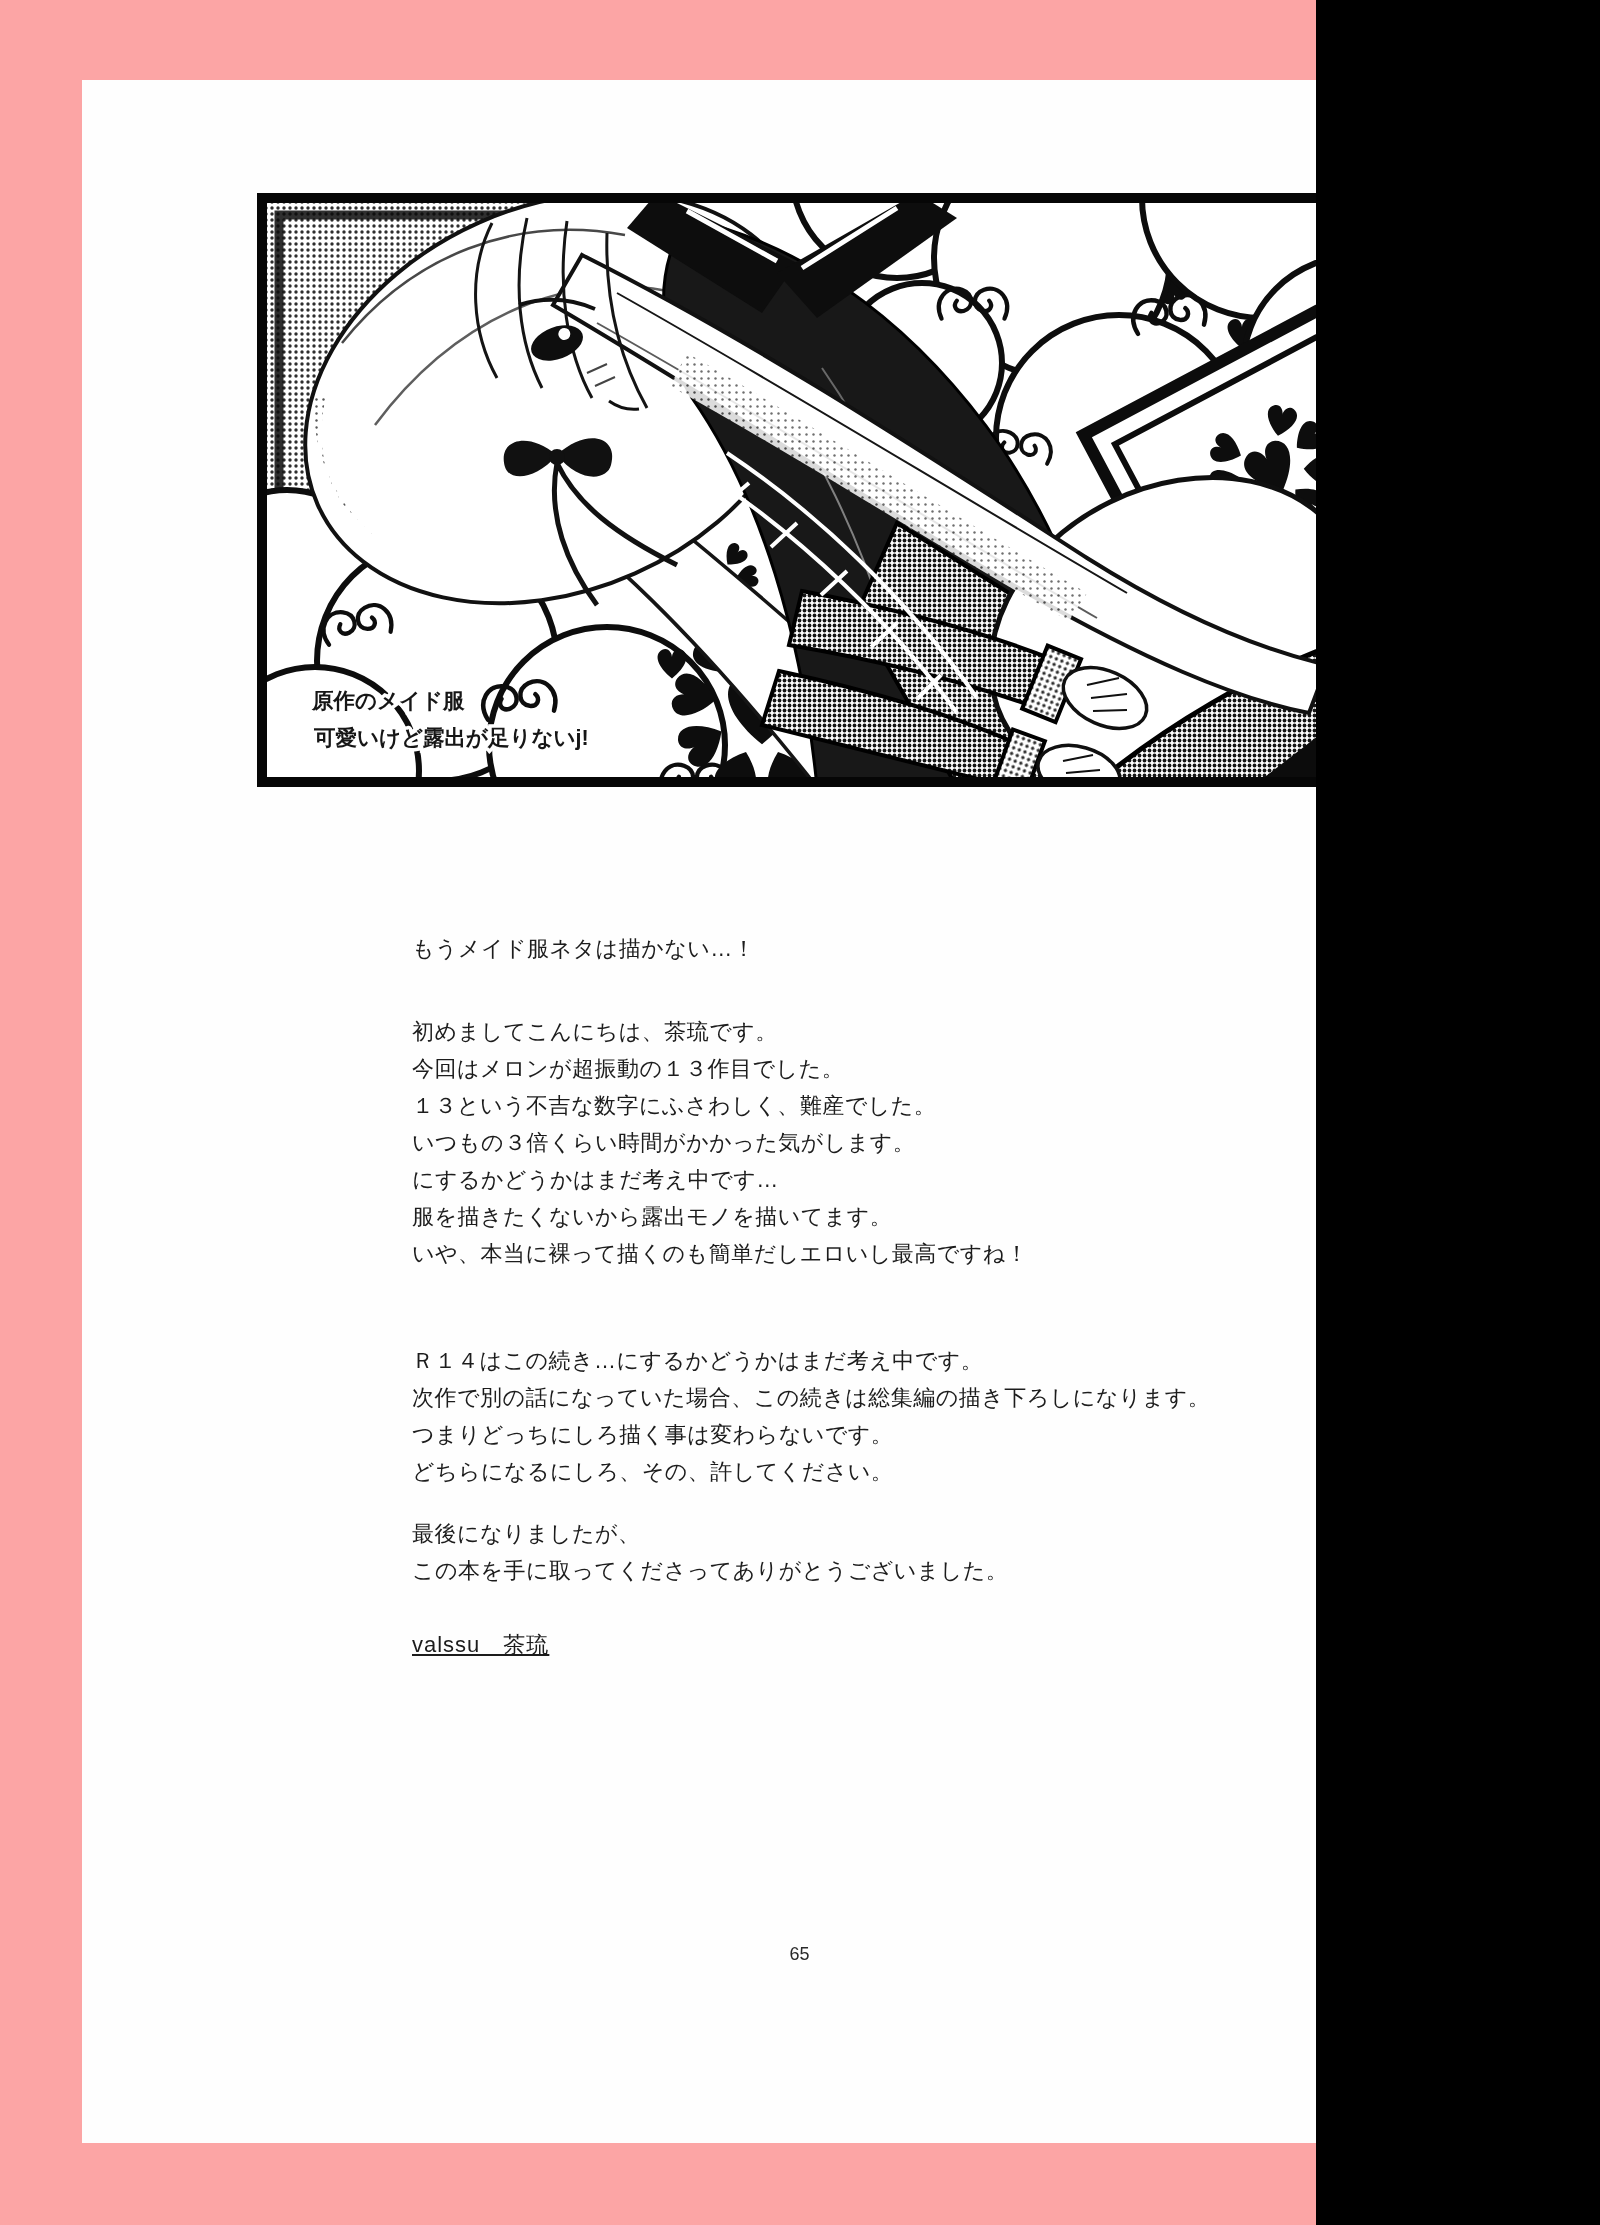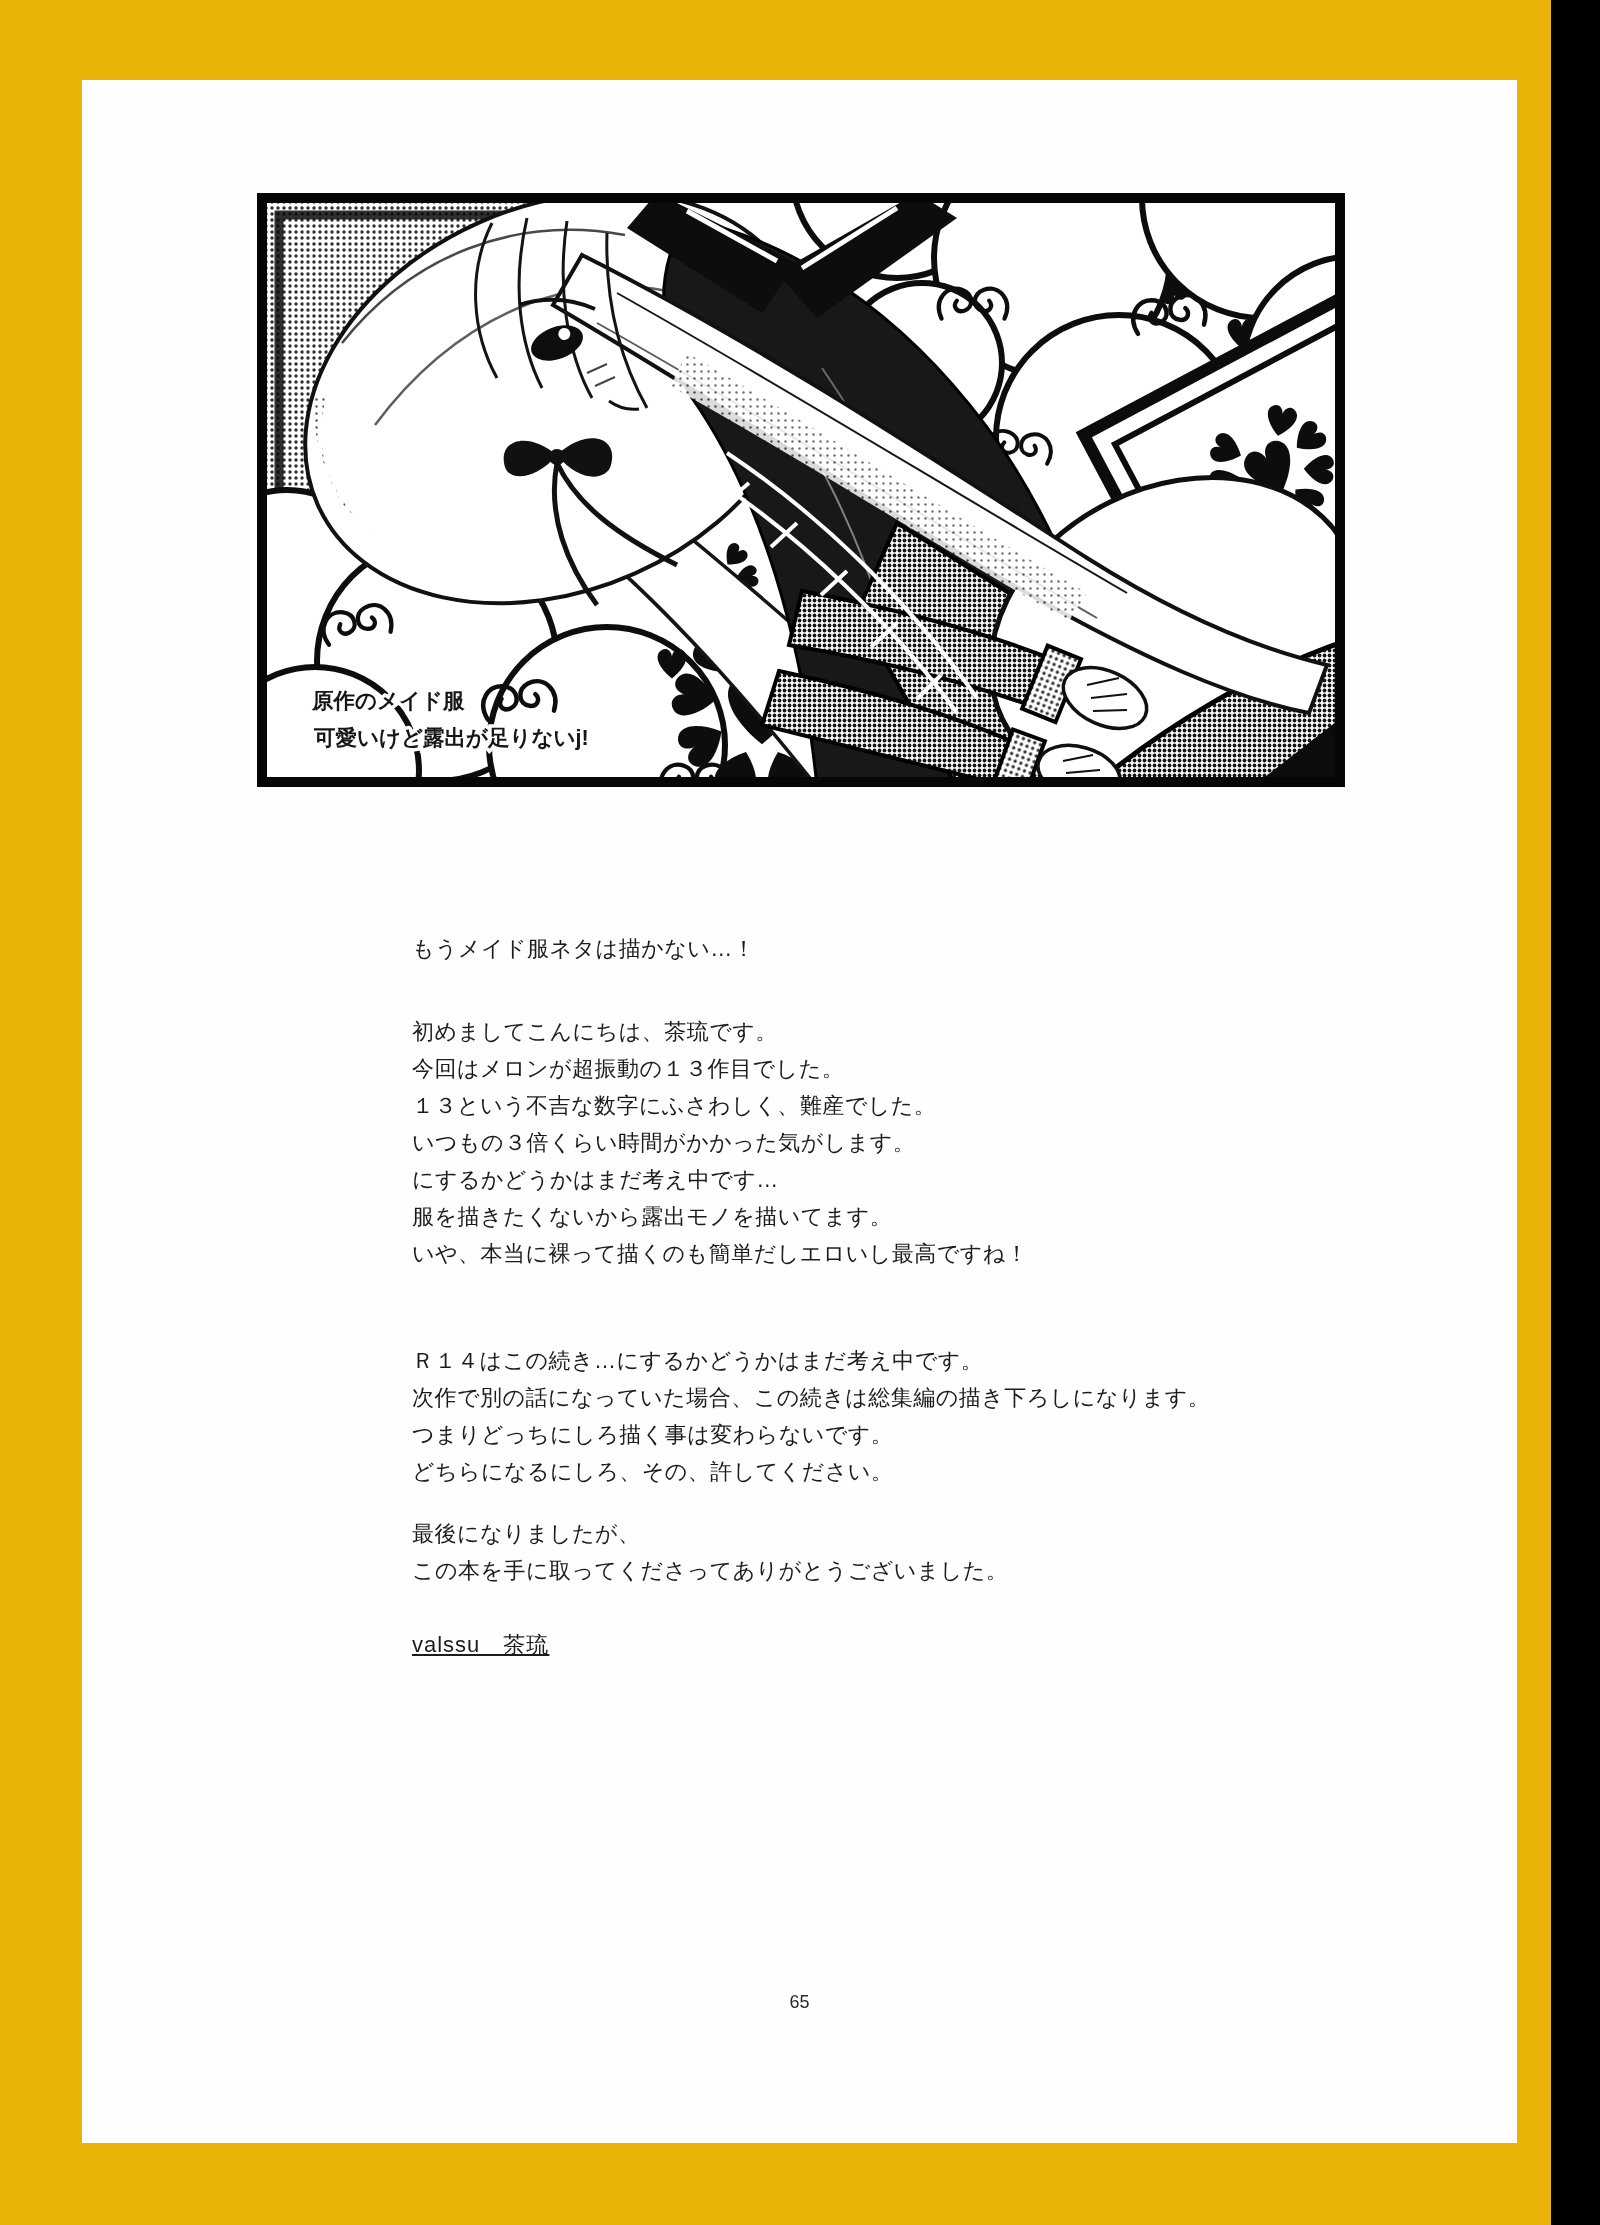--- a/index.html
+++ b/index.html
@@ -1,17 +1,17 @@
 <!DOCTYPE html>
 <html><head>
 <meta charset="utf-8">
 <style>
   html,body{margin:0;padding:0;background:#000;}
   .canvas{
-    position:relative;width:1551px;height:2225px;background:#eab308;
+    position:relative;width:1316px;height:2225px;background:#fca5a5;
     font-family:"Liberation Sans",sans-serif;overflow:hidden;
   }
   .page{
     position:absolute;left:82px;top:80px;width:1435px;height:2063px;
     background:#fefefe;
   }
   .art{
     position:absolute;left:175px;top:113px;width:1088px;height:594px;
   }
   .art svg{display:block;width:100%;height:100%;}
@@ -21,21 +21,21 @@
     letter-spacing:.5px;
   }
   .afterword p{margin:0;}
   .p1{margin:0 0 46px 0 !important;}
   .p2{margin:0 0 33px 0 !important;}
   .p3{margin:0 0 35px 0 !important;}
   .p4{margin:0 0 27px 0 !important;}
   .p5{margin:0 0 35px 0 !important;font-family:Liberation Mono, monospace;}
   .sig{letter-spacing:1px;text-decoration:underline;}
   .pagenum{
-    position:absolute;left:0;width:100%;top:1912px;text-align:center;
+    position:absolute;left:0;width:100%;top:1864px;text-align:center;
     font-size:18px;color:#2a2a2a;
   }
   .cap{font-weight:600;paint-order:stroke;stroke:#ffffff;stroke-width:7px;}
 </style>
 </head>
 <body>
 
 <div class="canvas">
   <div class="page">
 

